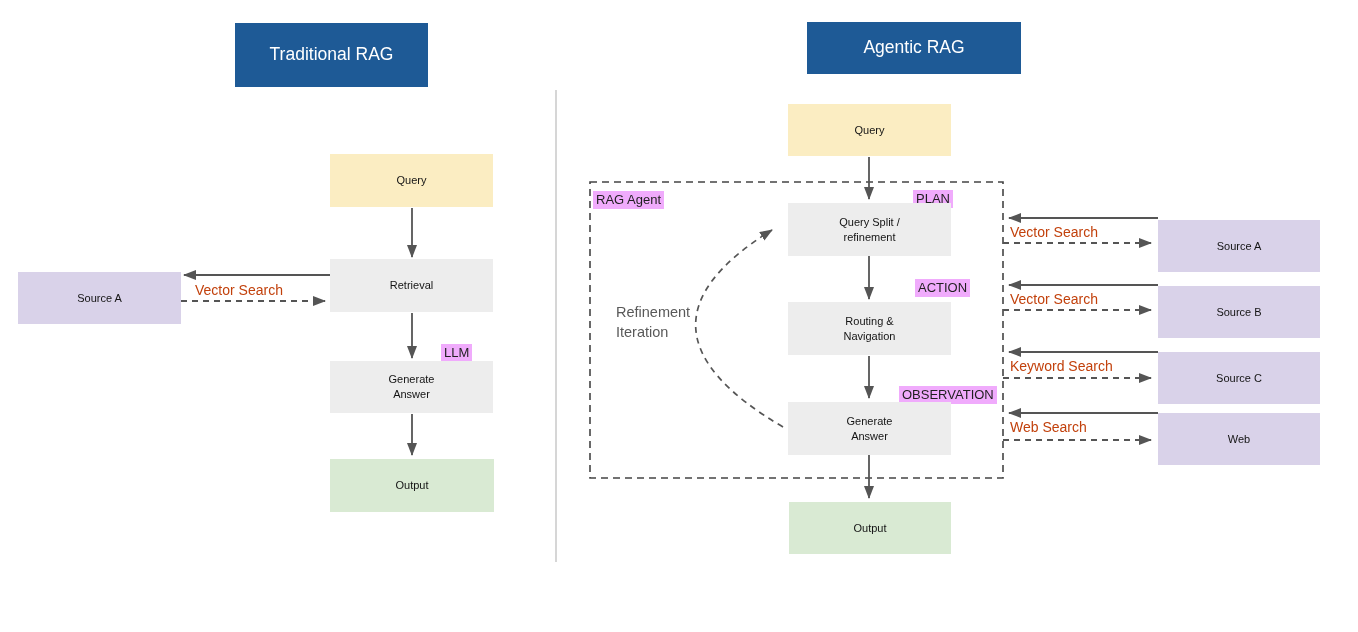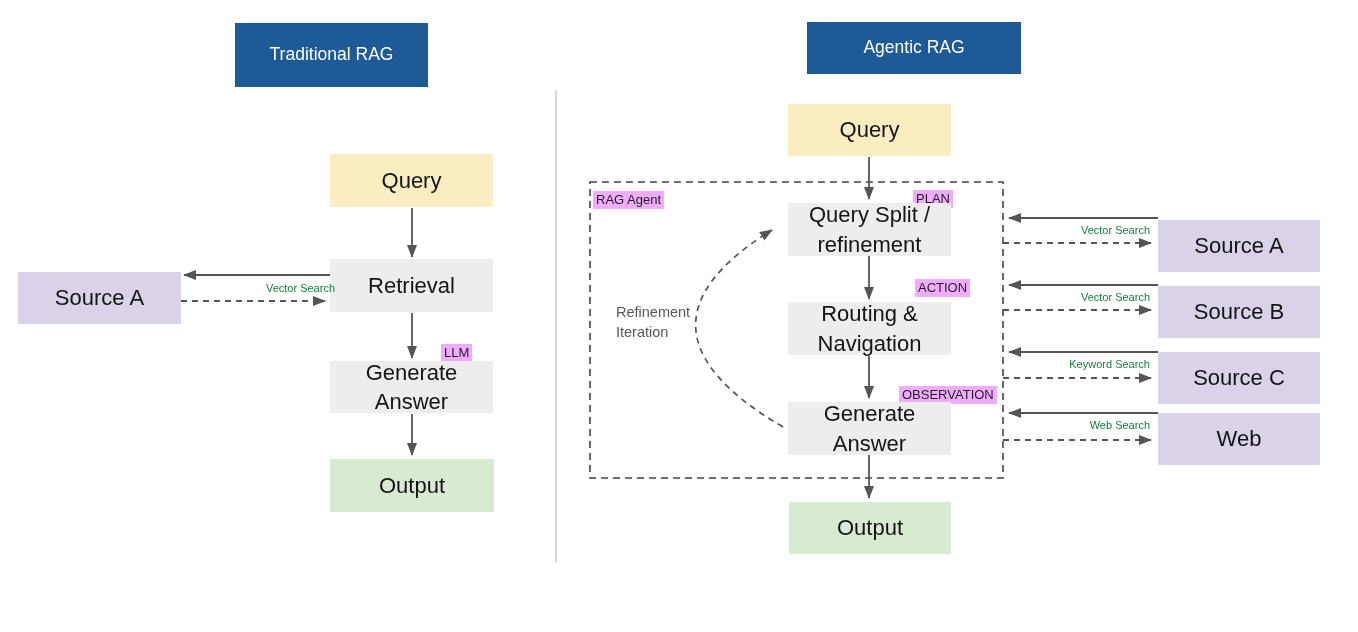--- a/index.html
+++ b/index.html
@@ -1,33 +1,33 @@
 <!DOCTYPE html>
 <html><head>
 <meta charset="utf-8">
 <style>
   html, body { margin:0; padding:0; background:#ffffff; }
   body { font-family:"Liberation Sans", sans-serif; }
   .canvas { position:relative; width:1358px; height:632px; background:#ffffff; overflow:hidden; }
   .connector-layer { position:absolute; left:0; top:0; width:1358px; height:632px; pointer-events:none; }
   .node {
     position:absolute; display:flex; align-items:center; justify-content:center;
-    text-align:center; font-size:22px; color:#141414; white-space:pre-line; line-height:1.32;
+    text-align:center; font-size:11px; color:#141414; white-space:pre-line; line-height:1.32;
   }
   .hdr { background:#1e5a96; color:#ffffff; font-size:17.5px; }
   .query-bg   { background:#fbedc2; }
   .process-bg { background:#ededed; }
   .source-bg  { background:#d9d2e9;margin-top:12px; }
   .output-bg  { background:#d9ead3; }
   .badge {
     position:absolute; background:#f0abfc; color:#1f1f1f;
     font-size:13px; line-height:1.2; padding:1px 3px; white-space:nowrap;
   }
   .lbl {
-    position:absolute; color:#15803d; font-size:11px; text-align:right;
+    position:absolute; color:#c2410c; font-size:14px; text-align:left;
     white-space:pre-line; line-height:1.35;
   }
   .lbl-left { text-align:left; font-size:14.5px; color:#595959; }
 </style>
 </head>
 <body>
 
 <div class="canvas">
 
   <svg class="connector-layer" width="1358" height="632" viewBox="0 0 1358 632" xmlns="http://www.w3.org/2000/svg">

